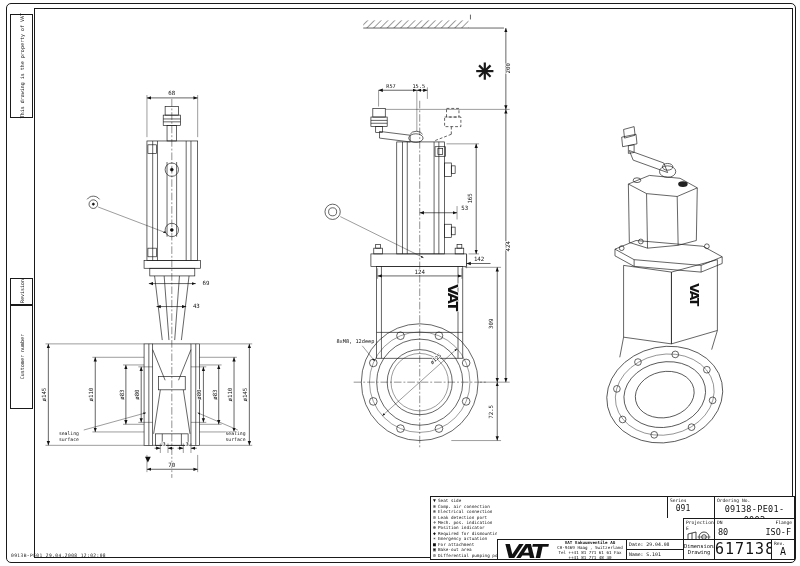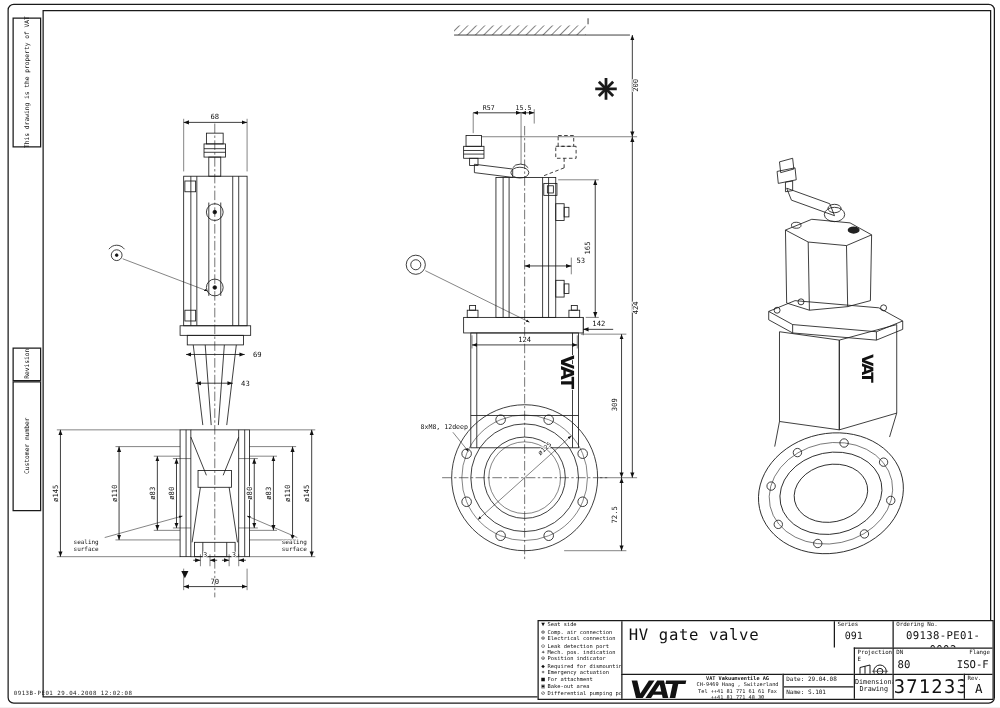--- a/index.html
+++ b/index.html
@@ -403,23 +403,20 @@
       <div class="lg-row">
           <span class="lg-ic">▣</span>
           <span class="lg-tx">Bake-out area</span>
         </div>
       <div class="lg-row">
           <span class="lg-ic">⊘</span>
           <span class="lg-tx">Differential pumping port</span>
         </div>
     </div>
 
-    <div class="cell noT" style="left:66px;top:0;width:186px;height:42px;">
-      <div class="title-text">HV gate valve</div>
-    </div>
 
     <div class="cell" style="left:66px;top:42px;width:129px;height:20px;display:flex;align-items:center;">
       <div style="width:52px;padding-left:4px;">
         <div class="vatlogo">VAT</div>
       </div>
       <div class="addr" style="flex:1;">
         <div style="font-weight:bold;">VAT Vakuumventile AG</div>
         <div>CH-9469 Haag , Switzerland</div>
         <div>Tel ++41 81 771 61 61  Fax ++41 81 771 48 30</div>
       </div>
@@ -466,20 +463,20 @@
         <span>80</span>
         <span>ISO-F</span>
       </div>
     </div>
 
     <div class="cell" style="left:252px;top:42px;width:31px;height:20px;text-align:center;font-size:5.4px;padding-top:3px;">
       <div>Dimensional</div>
       <div>Drawing</div>
     </div>
     <div class="cell" style="left:283px;top:42px;width:57px;height:20px;">
-      <div class="bigno">371233</div>
+      <div class="bigno">617138</div>
     </div>
     <div class="cell" style="left:340px;top:42px;width:23px;height:20px;text-align:center;">
       <div class="lbl" style="text-align:left;">Rev.</div>
       <div style="font-size:10px;line-height:10px;">A</div>
     </div>
   </div>
 </div>
 
 </body></html>

